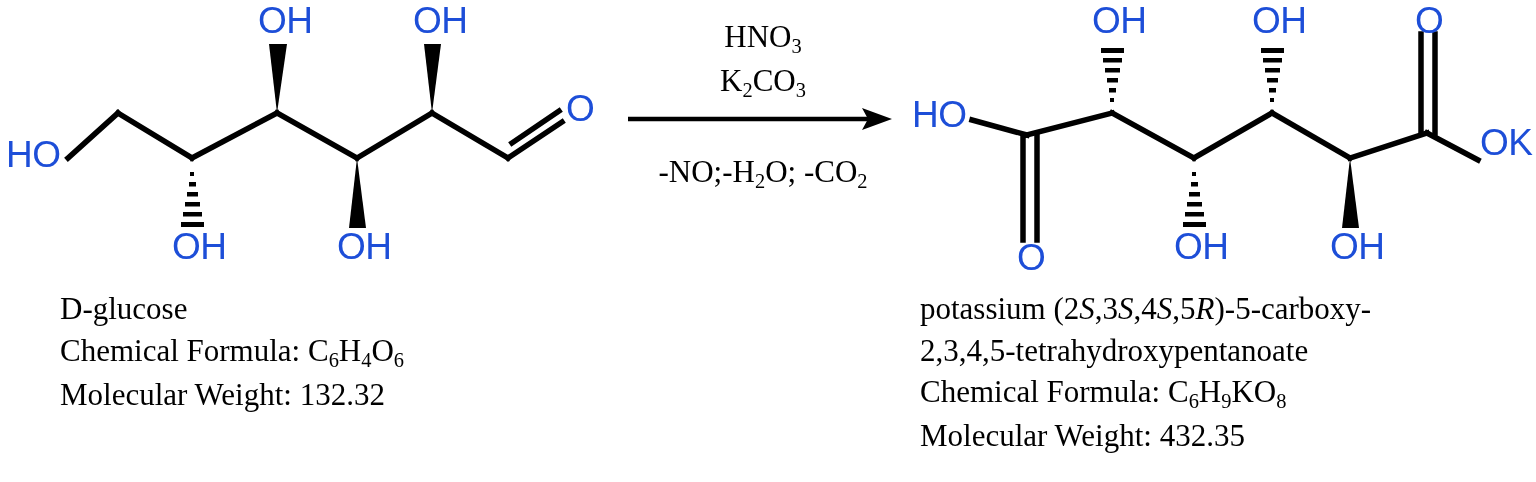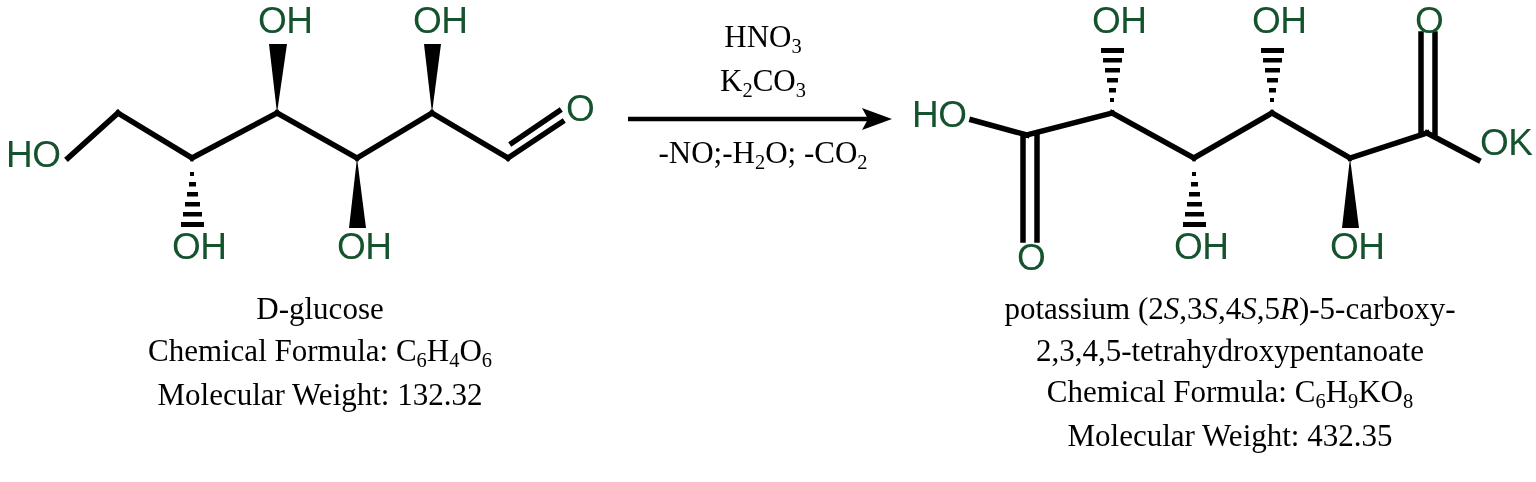--- a/index.html
+++ b/index.html
@@ -23,21 +23,21 @@
     top: 0;
   }
   .struct svg { display: block; }
 
   
   .atom {
     position: absolute;
     font-family: "Liberation Sans", "DejaVu Sans", sans-serif;
     font-size: 37px;
     line-height: 1;
-    color: #14532d;
+    color: #1d4ed8;
     white-space: nowrap;
     letter-spacing: -0.5px;
   }
 
   
   #arrow-block {
     position: absolute;
     left: 624px;
     top: 14px;
     width: 278px;
@@ -51,26 +51,26 @@
   }
   .cond-line sub {
     font-size: 0.66em;
     vertical-align: -0.28em;
   }
   #arrow-top { padding-top: 2px; }
   #arrow-svg-wrap {
     margin-top: 2px;
     height: 26px;
   }
-  #arrow-bottom { margin-top: 0; }
+  #arrow-bottom { margin-top: 19px; }
 
   
   .caption {
     position: absolute;
-    text-align: center;
+    text-align: left;
     font-size: 31px;
     line-height: 1.34;
   }
   .caption div { white-space: nowrap; }
   .caption sub {
     font-size: 0.66em;
     vertical-align: -0.28em;
   }
   .caption i { font-style: italic; }
 

